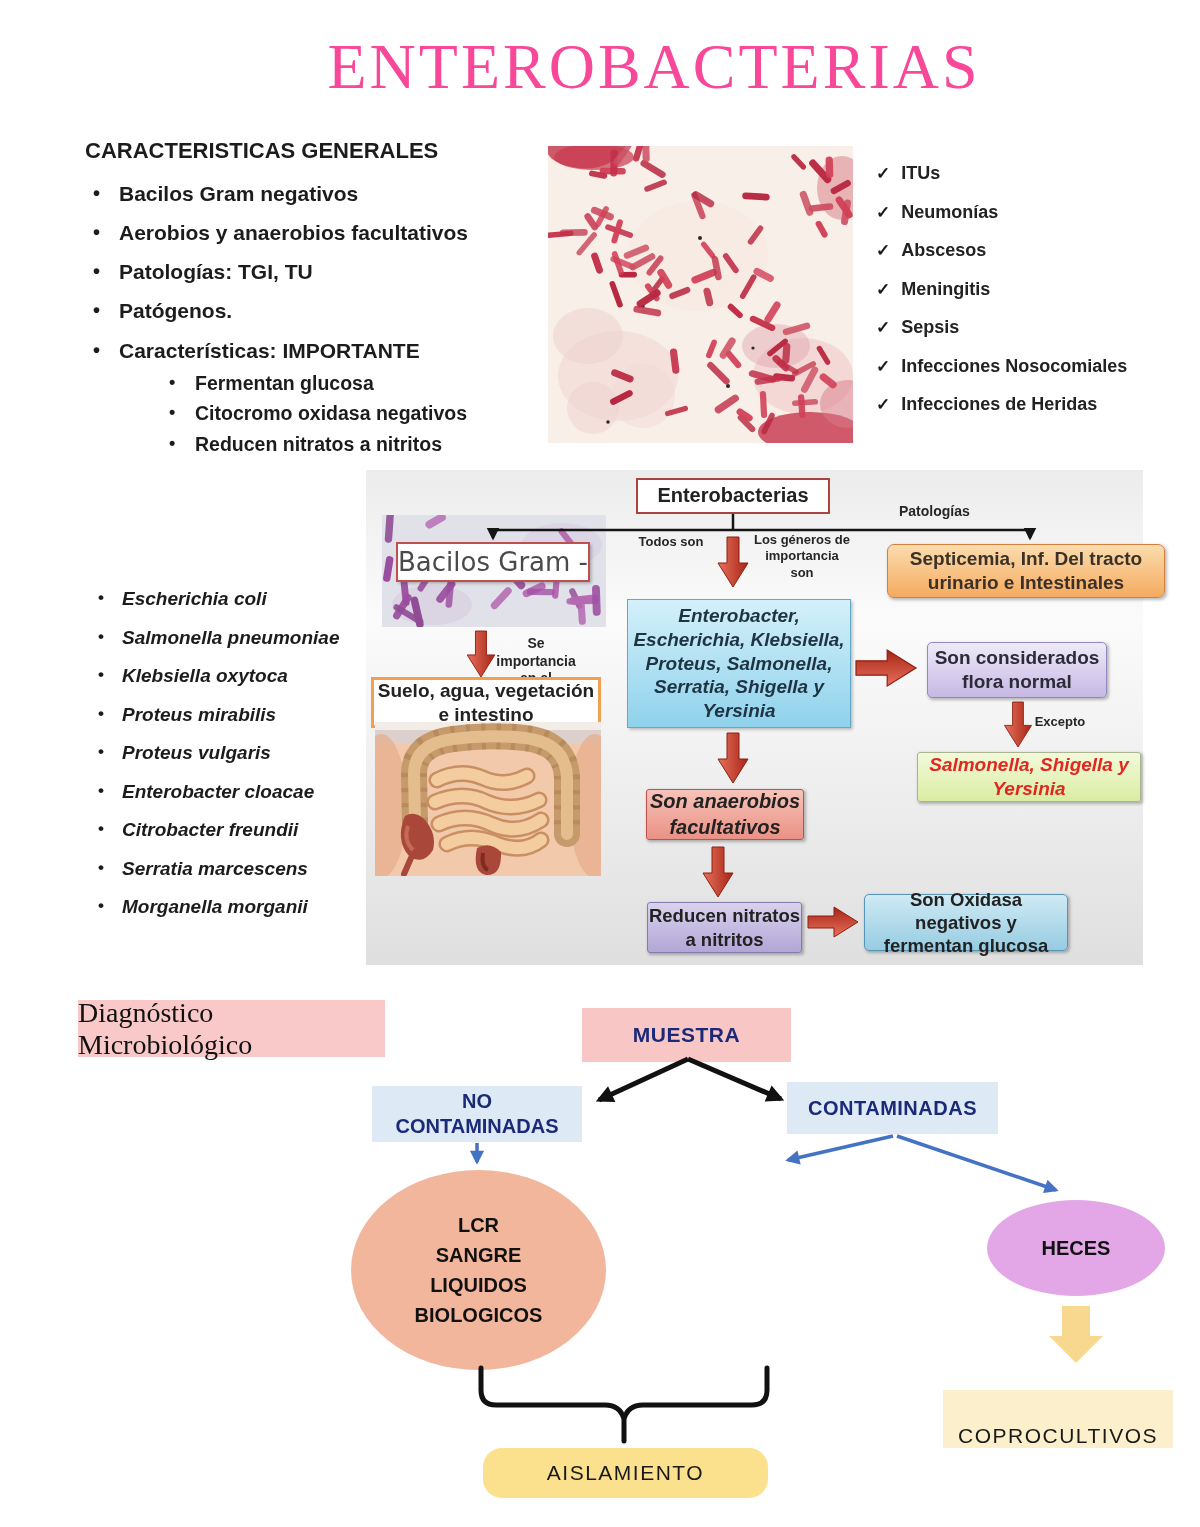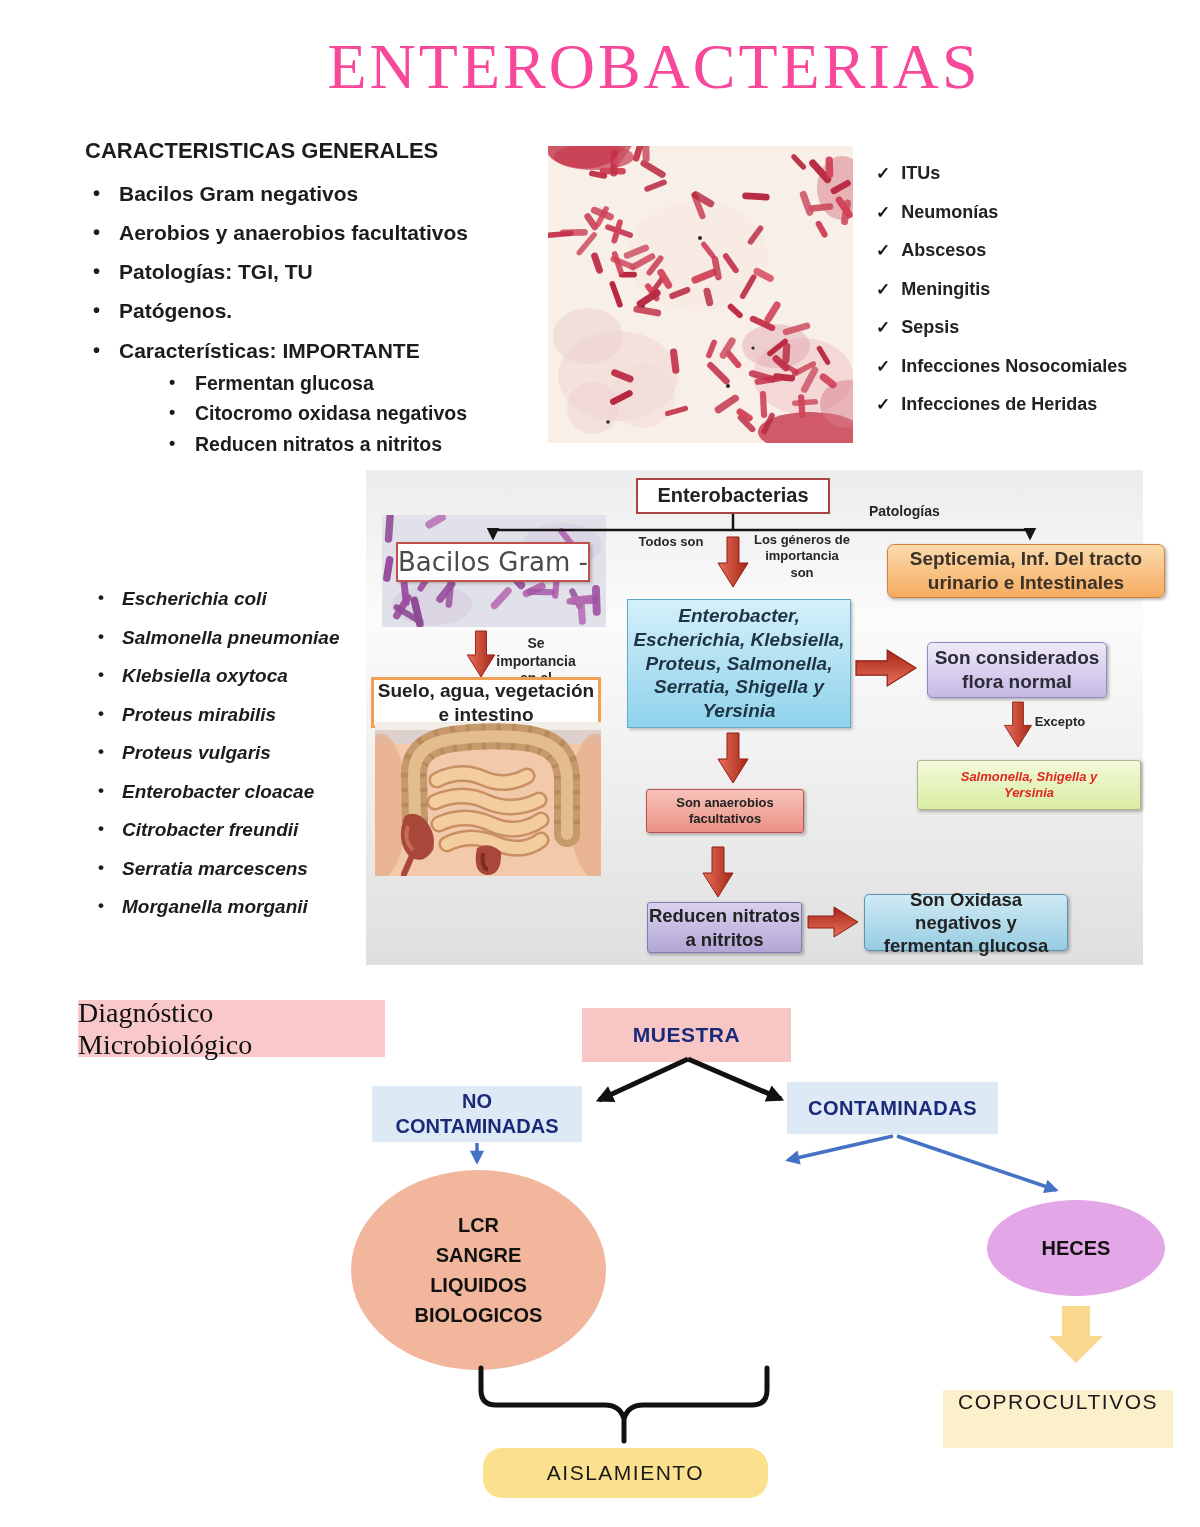--- a/index.html
+++ b/index.html
@@ -48,43 +48,43 @@
   .sept-box{left:521px;top:74px;width:278px;height:54px;border-radius:7px;border:1.5px solid #d2803c;
            background:linear-gradient(180deg,#fbdcae 0%,#f5ab60 100%);font-size:19px;font-weight:600;color:#3b3128;}
   .suelo-box{left:5px;top:207px;width:230px;height:51px;background:#fff;border:3px solid #f0a050;
            font-size:19px;font-weight:700;color:#222;}
   .genera-box{left:261px;top:129px;width:224px;height:129px;border:1.5px solid #62aac9;
            background:linear-gradient(180deg,#d4f0fa 0%,#8fd2ec 100%);font-size:19px;font-weight:700;
            font-style:italic;color:#1f3442;}
   .flora-box{left:561px;top:172px;width:180px;height:56px;border-radius:5px;border:1.5px solid #9488c0;
            background:linear-gradient(180deg,#efeaf9 0%,#c6b8e4 100%);font-size:19px;font-weight:600;color:#2c2c38;}
   .green-box{left:551px;top:282px;width:224px;height:50px;border:1px solid #aab48e;border-radius:3px;
-           background:linear-gradient(180deg,#f3f9da 0%,#d9eda2 100%);font-size:13px;font-weight:800;
-           font-style:italic;color:#e02820;margin-top:8px;}
-  .anaer-box{left:280px;top:319px;width:158px;height:44px;border:1.5px solid #c0504d;border-radius:3px;
-           background:linear-gradient(180deg,#f7c3ba 0%,#ea9184 100%);font-size:13px;font-weight:600;color:#222;}
+           background:linear-gradient(180deg,#f3f9da 0%,#d9eda2 100%);font-size:19px;font-weight:800;
+           font-style:italic;color:#e02820;}
+  .anaer-box{left:280px;top:319px;width:158px;height:51px;border:1.5px solid #c0504d;border-radius:3px;
+           background:linear-gradient(180deg,#f7c3ba 0%,#ea9184 100%);font-size:20px;font-weight:600;color:#222;font-style:italic;}
   .nitr-box{left:281px;top:432px;width:155px;height:51px;border:1.5px solid #847cae;border-radius:3px;
            background:linear-gradient(180deg,#d9d2ed 0%,#b2a6d6 100%);font-size:18.5px;font-weight:600;color:#222;}
   .oxid-box{left:498px;top:424px;width:204px;height:57px;border:1.5px solid #5795b5;border-radius:5px;
            background:linear-gradient(180deg,#cfeaf4 0%,#97cce2 100%);font-size:18.5px;font-weight:600;color:#222;}
 
   
   .diag-head{left:78px;top:1000px;width:307px;height:57px;background:#f9c8c8;display:flex;align-items:center;
              justify-content:center;font-family:"Liberation Serif",serif;font-size:28px;color:#111;}
   .navybox{display:flex;align-items:center;justify-content:center;text-align:center;
            font-weight:800;color:#1b2a78;line-height:1.25;}
   .muestra-box{left:582px;top:1008px;width:209px;height:54px;background:#f9c6c6;font-size:21px;letter-spacing:.5px;}
   .nocont-box{left:372px;top:1086px;width:210px;height:56px;background:#dde9f4;font-size:20px;}
   .cont-box{left:787px;top:1082px;width:211px;height:52px;background:#dde9f4;font-size:20px;letter-spacing:.5px;}
   .oval{position:absolute;border-radius:50%;display:flex;align-items:center;justify-content:center;
         text-align:center;font-weight:700;font-size:20px;color:#111;}
   .lcr-oval{left:351px;top:1170px;width:255px;height:200px;background:#f1b69c;line-height:1.5;}
   .heridas-oval{left:646px;top:1168px;width:248px;height:204px;background:#e3a6e7;line-height:1.42;}
   .heces-oval{left:987px;top:1200px;width:178px;height:96px;background:#e3a6e7;}
-  .copro-box{left:943px;top:1390px;width:230px;height:58px;background:#fcf0cc;display:flex;align-items:flex-start;
+  .copro-box{left:943px;top:1390px;width:230px;height:58px;background:#fcf0cc;display:flex;align-items:flex-end;
              justify-content:center;font-size:21px;letter-spacing:1.5px;color:#1a1a1a;}
   .aisl-box{left:483px;top:1448px;width:285px;height:50px;background:#fbe08d;display:flex;align-items:center;
              justify-content:center;font-size:21px;letter-spacing:1.5px;color:#1a1a1a;border-radius:19px;}
   svg{display:block;}
   #decor{position:absolute;left:0;top:0;pointer-events:none;z-index:5;}
   .z2{z-index:2;}
 </style>
 </head>
 <body>
 
@@ -127,21 +127,21 @@
     </div>
 
     <div class="fbox bacilos-box shadow">
       <span class="pre">Bacilos Gram -</span>
     </div>
 
     <div class="flbl" style="left:272px;top:64px;width:66px;">Todos son</div>
     <div class="flbl pre" style="left:386px;top:62px;width:100px;">Los géneros de
 importancia
 son</div>
-    <div class="flbl" style="left:503px;top:33px;width:70px;font-size:14px;">Patologías</div>
+    <div class="flbl" style="left:533px;top:33px;width:70px;font-size:14px;">Patologías</div>
     <div class="flbl pre" style="left:122px;top:165px;width:96px;font-size:14px;">Se importancia
 en el</div>
     <div class="flbl" style="left:664px;top:244px;width:60px;">Excepto</div>
 
     <div class="fbox sept-box shadow">
       <span class="pre">Septicemia, Inf. Del tracto
 urinario e Intestinales</span>
     </div>
 
     <div class="fbox suelo-box">

